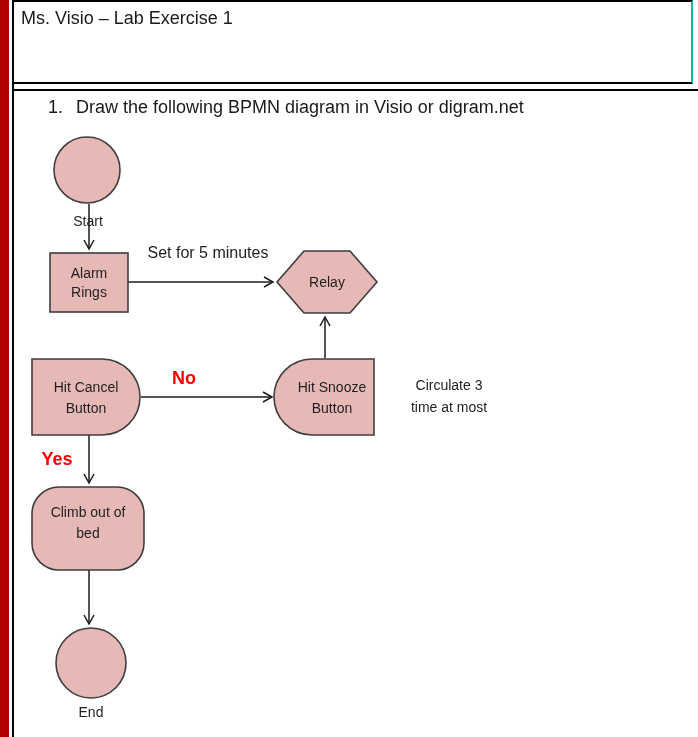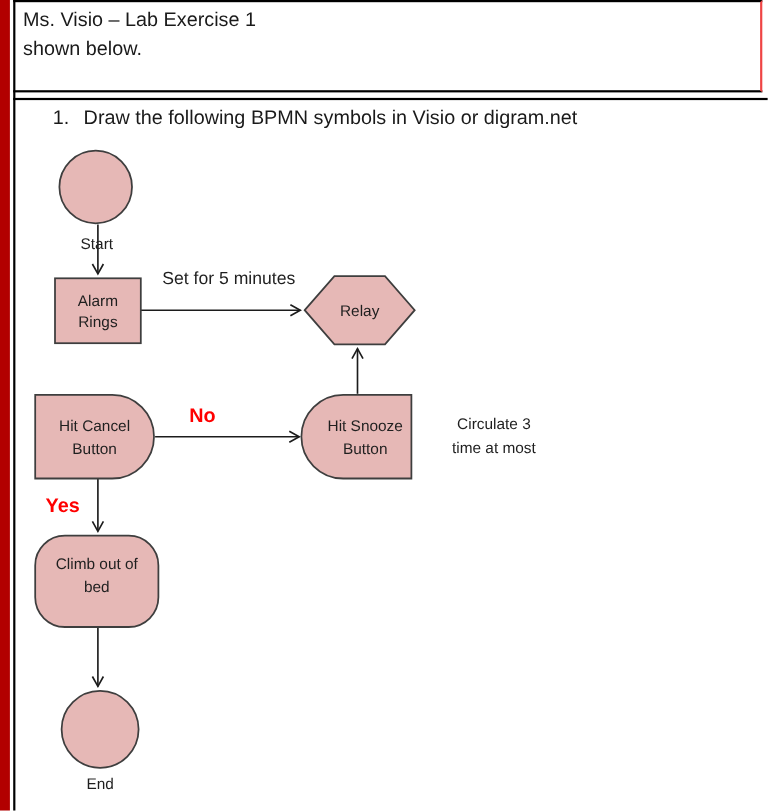--- a/index.html
+++ b/index.html
@@ -5,21 +5,21 @@
   html,body{margin:0;padding:0;}
   body{
     width:698px;height:737px;position:relative;background:#ffffff;
     font-family:"Liberation Sans","DejaVu Sans",sans-serif;
     color:#1a1a1a;overflow:hidden;
   }
   .red-strip{position:absolute;left:0;top:0;width:9px;height:737px;}
   .left-rule{position:absolute;left:12px;top:0;width:2px;height:737px;background:#000;}
   .header-box{
     position:absolute;left:12px;top:0;width:681px;height:84px;
-    border-top:2px solid #000;border-right:2px solid #ef4444;border-bottom:2px solid #000;
+    border-top:2px solid #000;border-right:2px solid #14b8a6;border-bottom:2px solid #000;
     box-sizing:border-box;padding:3px 6px 0 9px;
   }
   .header-box .hline{font-size:18px;line-height:26px;white-space:nowrap;}
   .body-top-rule{position:absolute;left:12px;top:89px;width:686px;height:2px;background:#000;}
   .instruction{
     position:absolute;left:48px;top:95px;display:flex;font-size:18px;line-height:24px;
     white-space:nowrap;
   }
   .instruction .num{width:28px;}
   svg.diagram{position:absolute;left:0;top:0;}
@@ -32,28 +32,27 @@
   .decision-label{font-size:18px;font-weight:bold;text-anchor:middle;fill:#ff0000;}
 </style>
 </head>
 <body>
 
 <div class="red-strip" id="accentStrip" style="background: rgb(178, 0, 0);"></div>
 <div class="left-rule"></div>
 
 <div class="header-box">
   <div class="hline">Ms. Visio – Lab Exercise 1</div>
-  <div class="hline">shown below.</div>
 </div>
 
 <div class="body-top-rule"></div>
 
 <div class="instruction">
   <span class="num">1.</span>
-  <span>Draw the following BPMN symbols in Visio or digram.net</span>
+  <span>Draw the following BPMN diagram in Visio or digram.net</span>
 </div>
 
 <svg class="diagram" width="698" height="737" viewBox="0 0 698 737">
   <defs>
     <marker id="openArrow" markerWidth="14" markerHeight="12" refX="0" refY="0" orient="auto" markerUnits="userSpaceOnUse" overflow="visible">
       <path d="M-9,-5 L0,0 L-9,5" fill="none" stroke="#1c1c1c" stroke-width="1.5"></path>
     </marker>
   </defs>
 
   <line class="flowline" x1="89" y1="204" x2="89" y2="249" marker-end="url(#openArrow)"></line>

